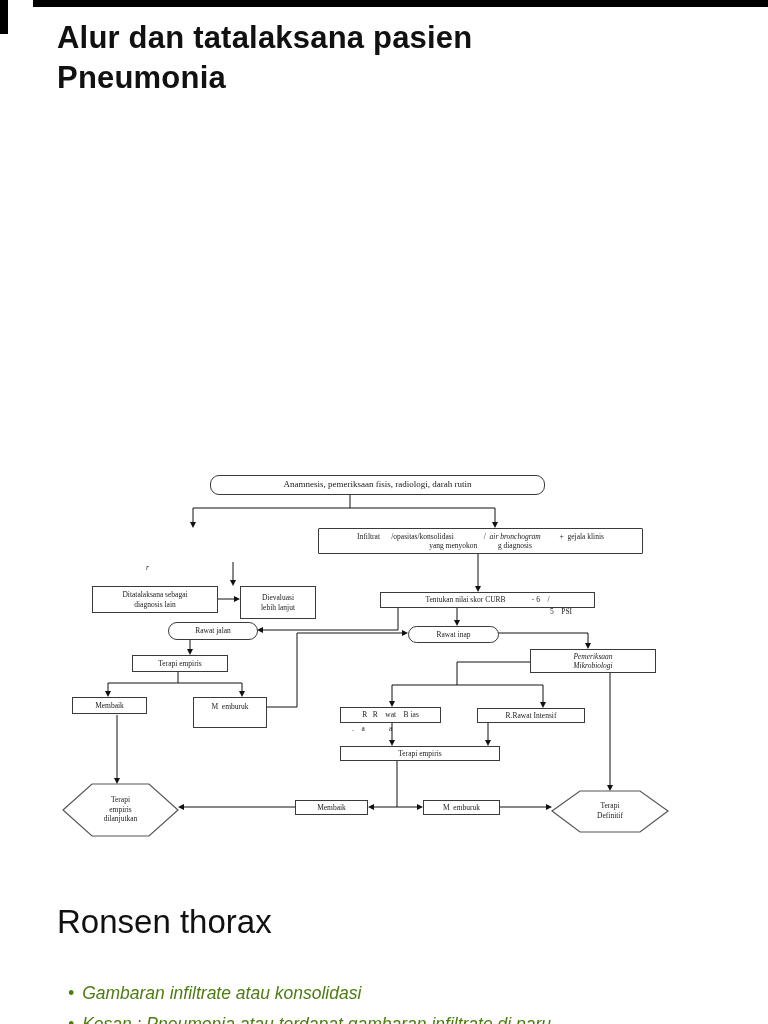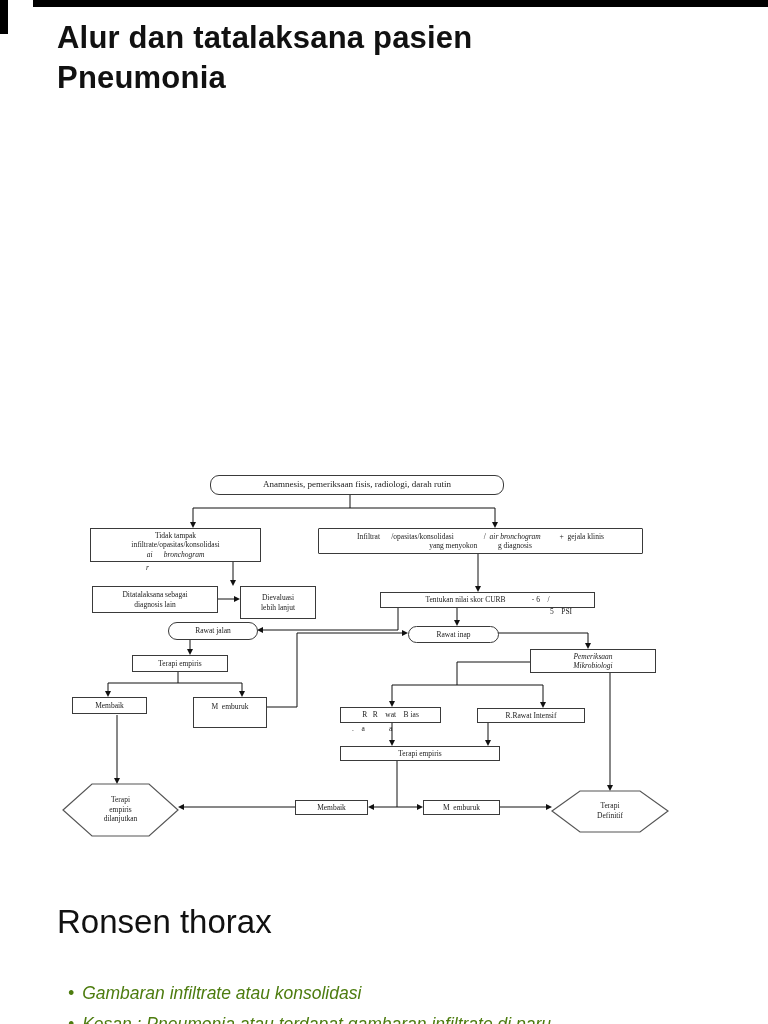--- a/index.html
+++ b/index.html
@@ -98,29 +98,24 @@
       <path d="M397,807 H418" marker-end="url(#ah)"></path>
       <path d="M295,807 H183" marker-end="url(#ah)"></path>
       <path d="M500,807 H547" marker-end="url(#ah)"></path>
       <path d="M610,673 V786" marker-end="url(#ah)"></path>
     </g>
 
     <polygon points="63,810 92,784 149,784 178,810 149,836 92,836" fill="#fff" stroke="#555" stroke-width="1.2"></polygon>
     <polygon points="552,811 580,791 640,791 668,811 640,832 580,832" fill="#fff" stroke="#555" stroke-width="1.2"></polygon>
   </svg>
 
-  <div class="fbox round" style="left:210px;top:475px;width:294px;height:20px;font-size:9px;">
+  <div class="fbox round" style="left:210px;top:475px;width:335px;height:20px;font-size:9px;">
     <span class="pre">Anamnesis, pemeriksaan fisis, radiologi, darah rutin</span>
   </div>
 
-  <div class="fbox b2" style="left:90px;top:528px;width:171px;height:34px;">
-    <span class="pre">Tidak tampak</span>
-    <span class="pre">infiltrate/opasitas/konsolidasi</span>
-    <span class="pre it">ai      bronchogram</span>
-  </div>
   <span class="floatxt it" style="left:146px;top:563px;">r</span>
 
   <div class="fbox round" style="left:318px;top:528px;width:325px;height:26px;border-radius:1px;">
     <span><span class="pre">Infiltrat      /opasitas/konsolidasi                /  </span><span class="pre it">air bronchogram</span><span class="pre">          +  gejala klinis</span></span>
     <span class="pre">yang menyokon           g diagnosis</span>
   </div>
 
   <div class="fbox" style="left:92px;top:586px;width:126px;height:27px;">
     <span class="pre">Ditatalaksana sebagai</span>
     <span class="pre">diagnosis lain</span>

